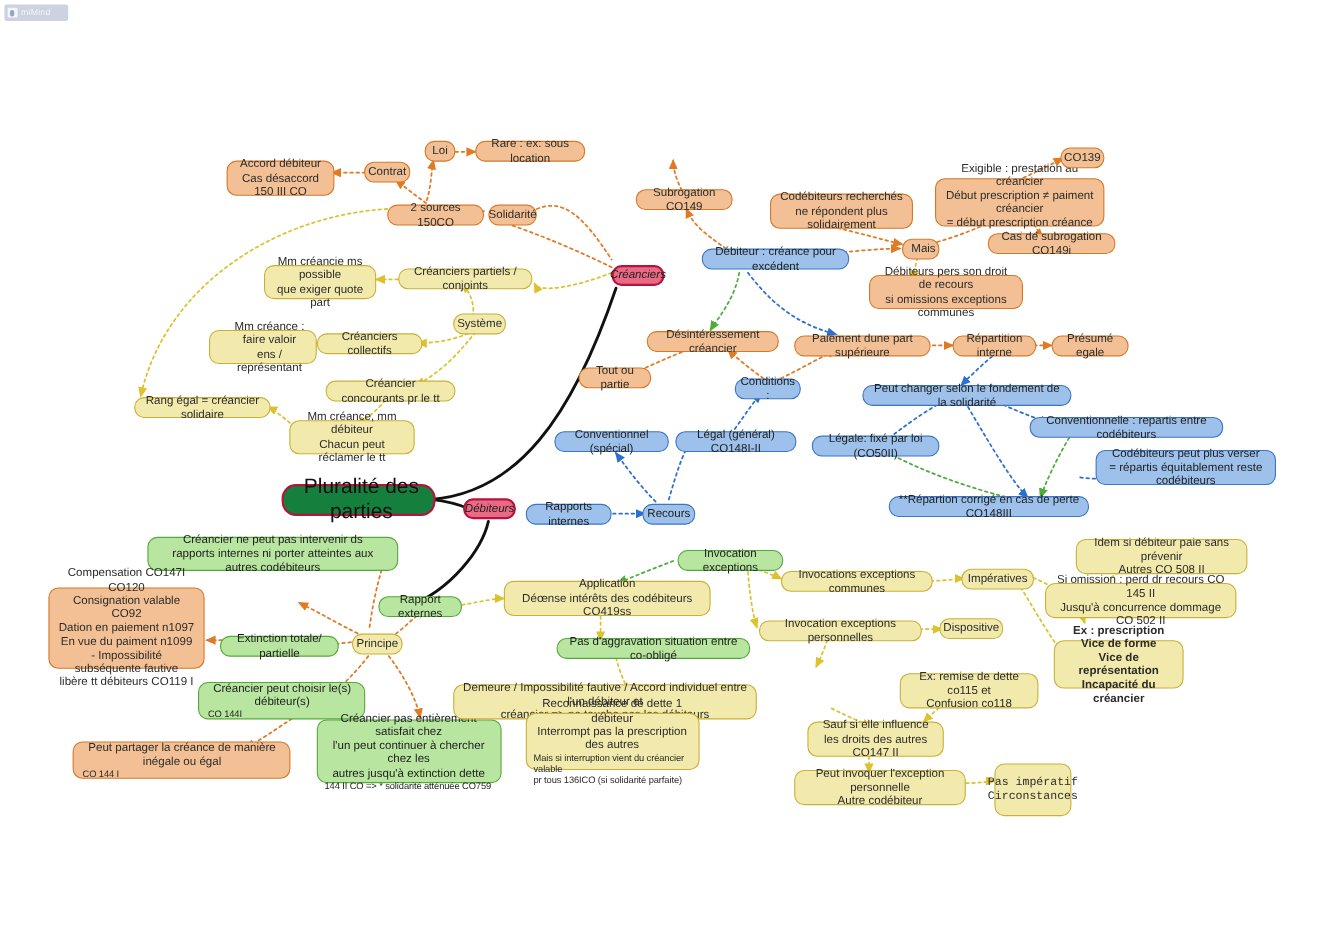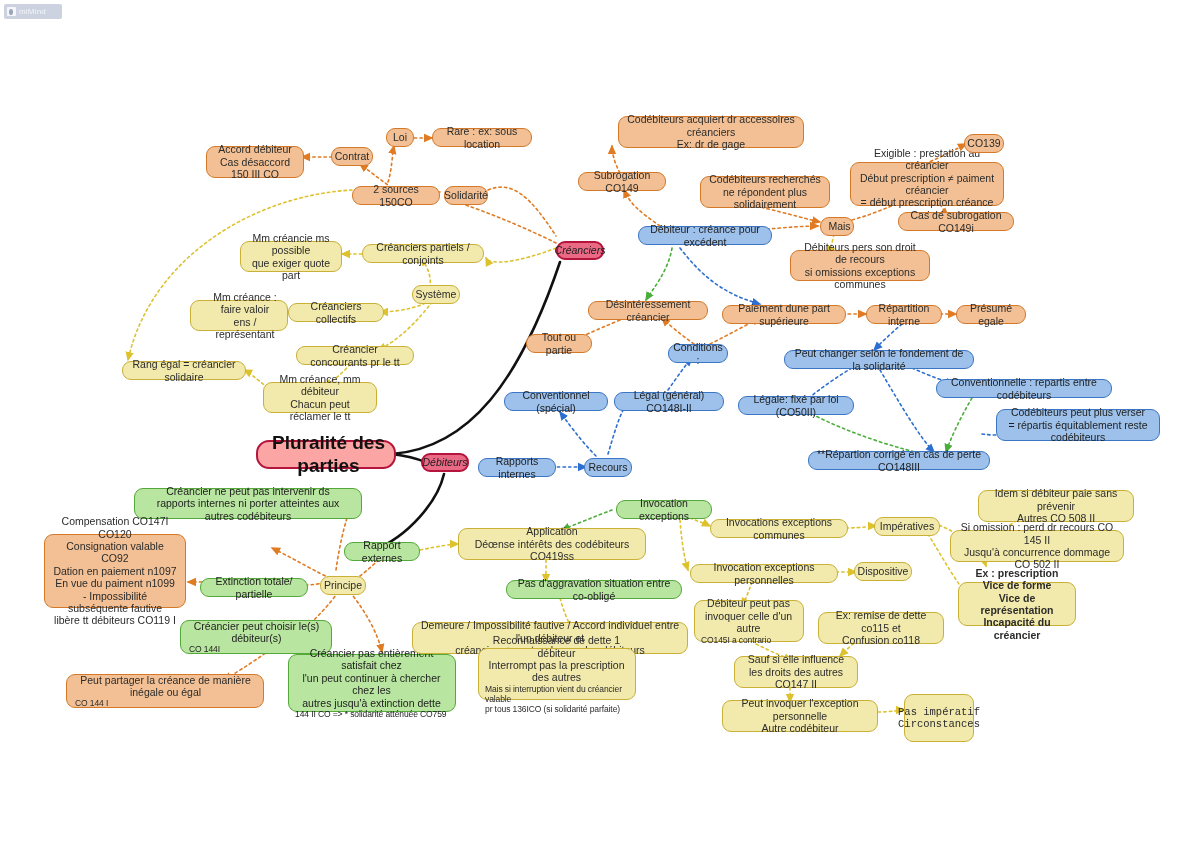--- a/index.html
+++ b/index.html
@@ -10,22 +10,22 @@
   .node{position:absolute;box-sizing:border-box;text-align:center;
         border-radius:9px;border-width:1.5px;border-style:solid;
         display:flex;flex-direction:column;align-items:center;justify-content:center;
         line-height:1.18;white-space:pre-line;padding:3px 7px;}
   
   .yellow{background:#f2eaac;border-color:#c9b037;color:#2b2b2b;}
   .orange{background:#f2c094;border-color:#d4792a;color:#2b2b2b;}
   .blue{background:#9dc1ea;border-color:#3b76c4;color:#1d1d1d;}
   .green{background:#b8e5a0;border-color:#55a83a;color:#1d1d1d;}
   .pink{background:#ea6a86;border-color:#b5153c;color:#1d1d1d;}
-  .root{background:#fca5a5;border-color:#b5153c;color:#111;border-width:2.5px;
-        border-radius:13px;font-size:19px;font-weight:bold;padding-left:12px;}
+  .root{background:#15803d;border-color:#b5153c;color:#111;border-width:2.5px;
+        border-radius:13px;font-size:19px;font-weight:normal;padding-left:12px;}
   .sub{font-size:8.5px;letter-spacing:-0.1px;}
   .italic{font-style:italic;}
   .t10_5{font-size:10.5px;}
   .watermark{position:absolute;left:4px;top:4px;height:15px;width:58px;
      background:#ccd2e0;border-radius:2px;display:flex;align-items:center;gap:3px;
      padding:0 3px;box-sizing:border-box;}
   .wm-ico{width:9px;height:9px;background:#f5f6f9;border-radius:1px;position:relative;}
   .wm-ico:after{content:"";position:absolute;left:1.5px;top:1.5px;width:4px;height:6px;
      background:#9aa5bb;border-radius:50% 50% 40% 40%;}
   .wm-txt{font-size:8px;color:#f3f5f9;letter-spacing:0.2px;}
@@ -175,22 +175,20 @@
 que exiger quote part</div>
   <div class="node yellow t10_5" style="left:412px;top:285px;width:48px;height:19px;">Système</div>
   <div class="node yellow t10_5" style="left:288px;top:303px;width:96px;height:19px;">Créanciers collectifs</div>
   <div class="node yellow t10_5" style="left:190px;top:300px;width:98px;height:31px;padding-left:19px;">Mm créance : faire valoir
 ens / représentant</div>
   <div class="node yellow t10_5" style="left:296px;top:346px;width:118px;height:19px;">Créancier concourants pr le tt</div>
   <div class="node yellow t10_5" style="left:263px;top:382px;width:114px;height:31px;">Mm créance, mm débiteur
 Chacun peut réclamer le tt</div>
   <div class="node yellow t10_5" style="left:122px;top:361px;width:124px;height:19px;">Rang égal = créancier solidaire</div>
 
-  <div class="node orange t10_5" style="left:618px;top:116px;width:186px;height:32px;">Codébiteurs acquiert dr accessoires créanciers
-Ex: dr de gage</div>
   <div class="node orange t10_5" style="left:578px;top:172px;width:88px;height:19px;">Subrogation CO149</div>
   <div class="node orange t10_5" style="left:700px;top:176px;width:130px;height:32px;">Codébiteurs recherchés
 ne répondent plus solidairement</div>
   <div class="node blue t10_5" style="left:638px;top:226px;width:134px;height:19px;">Débiteur : créance pour excédent</div>
   <div class="node orange t10_5" style="left:820px;top:217px;width:34px;height:19px;padding-left:12px;">Mais</div>
   <div class="node orange t10_5" style="left:790px;top:250px;width:140px;height:31px;">Débiteurs pers son droit de recours
 si omissions exceptions communes</div>
   <div class="node orange t10_5" style="left:850px;top:162px;width:154px;height:44px;">Exigible : prestation au créancier
 Début prescription ≠ paiment créancier
 = début prescription créance principale</div>
@@ -256,25 +254,20 @@
     <span class="sub">Mais si interruption vient du créancier valable
 pr tous 136ICO (si solidarité parfaite)</span>
   </div>
 
   <div class="node green t10_5" style="left:616px;top:500px;width:96px;height:19px;">Invocation exceptions</div>
   <div class="node yellow t10_5" style="left:710px;top:519px;width:138px;height:19px;">Invocations exceptions communes</div>
   <div class="node yellow t10_5" style="left:690px;top:564px;width:148px;height:19px;">Invocation exceptions personnelles</div>
   <div class="node yellow t10_5" style="left:874px;top:517px;width:66px;height:19px;">Impératives</div>
   <div class="node yellow t10_5" style="left:854px;top:562px;width:58px;height:19px;">Dispositive</div>
 
-  <div class="node yellow t10_5" style="left:694px;top:600px;width:110px;height:42px;align-items:flex-start;text-align:left;padding-left:6px;">
-    <span style="width:100%;text-align:center;">Débiteur peut pas
-invoquer celle d'un autre</span>
-    <span class="sub">CO145I a contrario</span>
-  </div>
 
   <div class="node yellow t10_5" style="left:818px;top:612px;width:126px;height:32px;">Ex: remise de dette co115 et
 Confusion co118</div>
   <div class="node yellow t10_5" style="left:734px;top:656px;width:124px;height:32px;">Sauf si elle influence
 les droits des autres CO147 II</div>
   <div class="node yellow t10_5" style="left:722px;top:700px;width:156px;height:32px;">Peut invoquer l'exception personnelle
 Autre codébiteur</div>
   <div class="node yellow t10_5" style="left:904px;top:694px;width:70px;height:48px;font-family:Liberation Mono, monospace;">Pas impératif
 Circonstances</div>
 

